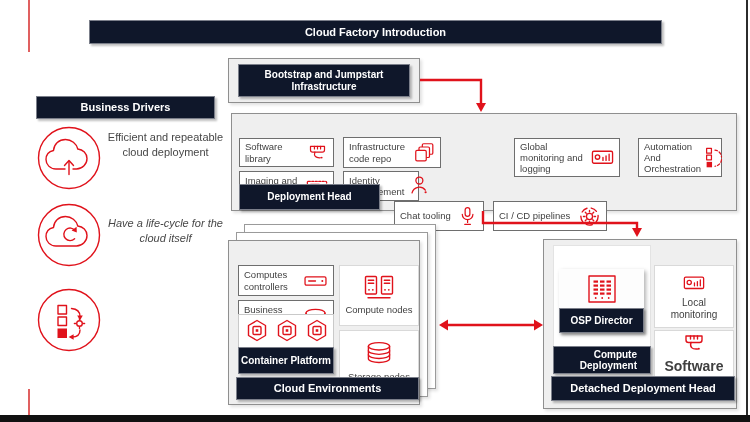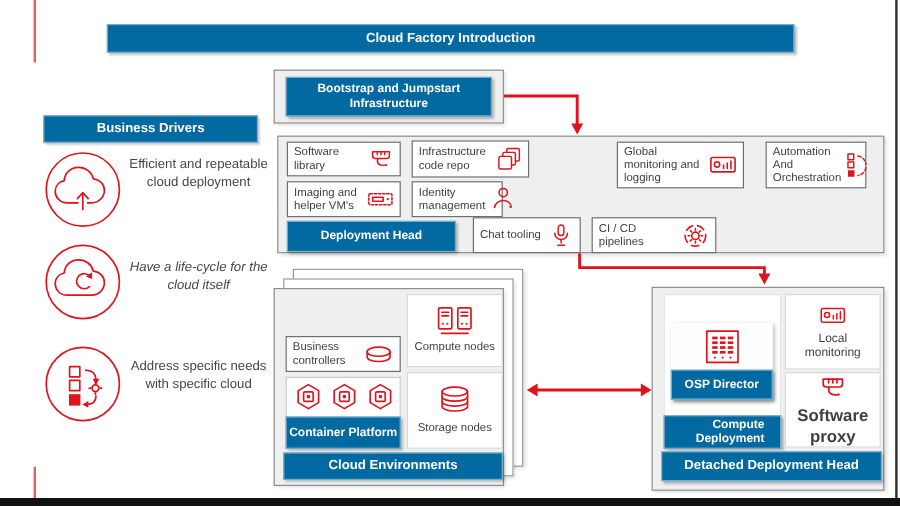--- a/index.html
+++ b/index.html
@@ -5,25 +5,25 @@
   html,body{margin:0;padding:0;background:#fff;}
   .stage{position:relative;width:750px;height:422px;background:#fff;overflow:hidden;
          font-family:"Liberation Sans","DejaVu Sans",sans-serif;color:#3f3f3f;}
   .abs{position:absolute;box-sizing:border-box;}
   .gbox{position:absolute;box-sizing:border-box;background:#efefef;border:1px solid #8f8f8f;
         box-shadow:2px 2px 3px rgba(0,0,0,.12);}
   .sheet{position:absolute;box-sizing:border-box;background:#fff;border:1px solid #9a9a9a;
         box-shadow:2px 2px 3px rgba(0,0,0,.12);}
   .box{position:absolute;box-sizing:border-box;background:#fff;border:1px solid #6e6e6e;
        display:flex;align-items:center;justify-content:space-between;gap:3px;
-       padding:2px 5px;font-size:9.5px;line-height:1.18;color:#3f3f3f;}
+       padding:2px 5px;font-size:9.5px;line-height:1.18;color:#3f3f3f;margin-top:20px;}
   .box .lbl{flex:1;}
   .vbox{flex-direction:column;justify-content:center;text-align:center;gap:3px;border-color:#d9d9d9;}
   .vbox .lbl{flex:0 0 auto;}
-  .redbar{position:absolute;box-sizing:border-box;background:#0369a1;color:#fff;
+  .redbar{position:absolute;box-sizing:border-box;background:#0f172a;color:#fff;
           display:flex;align-items:center;justify-content:center;text-align:center;
           font-weight:bold;font-size:10px;line-height:1.15;border:1px solid rgba(255,255,255,.45);
           box-shadow:2px 2px 2px rgba(0,0,0,.25);}
   .redbar.big{font-size:11px;}
   .ic{display:flex;align-items:center;justify-content:center;flex:0 0 auto;}
   .driver-text{position:absolute;text-align:center;font-size:11px;line-height:1.32;color:#474747;}
   svg{display:block;}
   .st{stroke:#e0121b;fill:none;stroke-width:1.4;stroke-linecap:round;stroke-linejoin:round;}
   .stf{fill:#e0121b;stroke:none;}
   .stw{stroke:#e0121b;fill:#fff;stroke-width:1.4;stroke-linejoin:round;}
@@ -74,21 +74,20 @@
       <rect class="st" x="22" y="30" width="8.5" height="8.5" stroke-width="1.8"></rect>
       <rect class="stf" x="21.5" y="41.5" width="9.5" height="9.5"></rect>
       <path class="st" d="M35.5 21.5 c6.5 0.5 8.5 4 8.5 8" stroke-width="1.8"></path>
       <polygon class="stf" points="41.2,28.6 44,33.6 46.8,28.6"></polygon>
       <path class="st" d="M44 43 c0 5 -3.5 7 -8 7" stroke-width="1.8"></path>
       <polygon class="stf" points="37.6,47.2 32.6,50 37.6,52.8"></polygon>
       <circle class="st" cx="43.5" cy="36.5" r="2.8" stroke-width="1.6"></circle>
       <path class="st" d="M43.5 32.6 v-1.2 M43.5 41.6 v-1.2 M39.6 36.5 h-1.2 M48.6 36.5 h-1.2" stroke-width="1.4"></path>
     </svg>
   </div>
-  <div class="driver-text" style="left:103px;top:298px;width:125px;">Address specific needs with specific cloud</div>
 
   <div class="gbox" style="left:228px;top:58px;width:192px;height:45px;">
     <div class="redbar" style="left:9px;top:5px;width:172px;height:33px;">
       <span>Bootstrap and Jumpstart Infrastructure</span>
     </div>
   </div>
 
   <div class="gbox" style="left:231px;top:113px;width:506px;height:98px;">
 
     <div class="box" style="left:7px;top:4px;width:95px;height:29px;">
@@ -168,36 +167,46 @@
       <span class="lbl">Chat tooling</span>
       <span class="ic">
         <svg width="21" height="21" viewBox="0 0 24 24">
           <rect class="st" x="9.3" y="1.8" width="5.4" height="10" rx="2.7"></rect>
           <path class="st" d="M6 9.5 a6.1 6.1 0 0 0 12.2 0"></path>
           <path class="st" d="M12.1 15.7 v3.1 M8.9 21 h6.4"></path>
         </svg>
       </span>
     </div>
 
-    <div class="box" style="left:261px;top:67px;width:104px;height:30px;">
+    <div class="box" style="left:261px;top:67px;width:114px;height:30px;">
       <span class="lbl">CI / CD pipelines</span>
       <span class="ic">
         <svg width="23" height="23" viewBox="0 0 24 24">
           <circle class="st" cx="12" cy="12" r="3.2"></circle>
           <path class="st" d="M12 7.2 v-1.5 M12 18.3 v-1.5 M7.2 12 h-1.5 M18.3 12 h-1.5 M8.6 8.6 l-1 -1 M16.4 16.4 l-1 -1 M8.6 15.4 l-1 1 M16.4 7.6 l-1 1" stroke-width="1.2"></path>
           <circle class="st" cx="12" cy="12" r="9" stroke-dasharray="6.5 4.5"></circle>
         </svg>
       </span>
     </div>
   </div>
 
   <div class="sheet" style="left:244px;top:224px;width:192px;height:165px;"></div>
   <div class="sheet" style="left:236px;top:232px;width:192px;height:165px;"></div>
   <div class="gbox" style="left:228px;top:240px;width:192px;height:165px;">
 
+    <div class="box" style="left:9px;top:4px;width:96px;height:31px;">
+      <span class="lbl">Computes controllers</span>
+      <span class="ic">
+        <svg width="25" height="20" viewBox="0 0 26 22">
+          <rect class="st" x="1.5" y="6.5" width="23" height="9" rx="1.5"></rect>
+          <path class="st" d="M5.5 11 h7.5" stroke-width="1.8"></path>
+          <circle class="stf" cx="20.5" cy="11" r="1.1"></circle>
+        </svg>
+      </span>
+    </div>
 
     <div class="box" style="left:9px;top:39px;width:96px;height:30px;">
       <span class="lbl">Business controllers</span>
       <span class="ic">
         <svg width="25" height="21" viewBox="0 0 26 22">
           <ellipse class="st" cx="13" cy="8.5" rx="10" ry="4"></ellipse>
           <path class="st" d="M3 8.5 v4.5 a10 4 0 0 0 20 0 v-4.5"></path>
         </svg>
       </span>
     </div>

